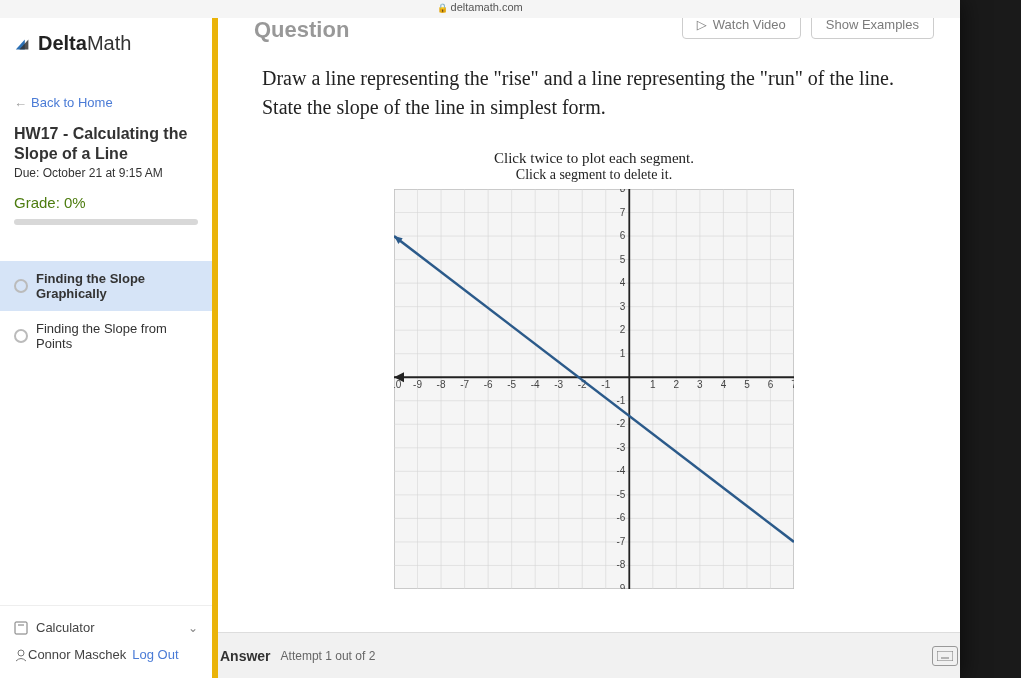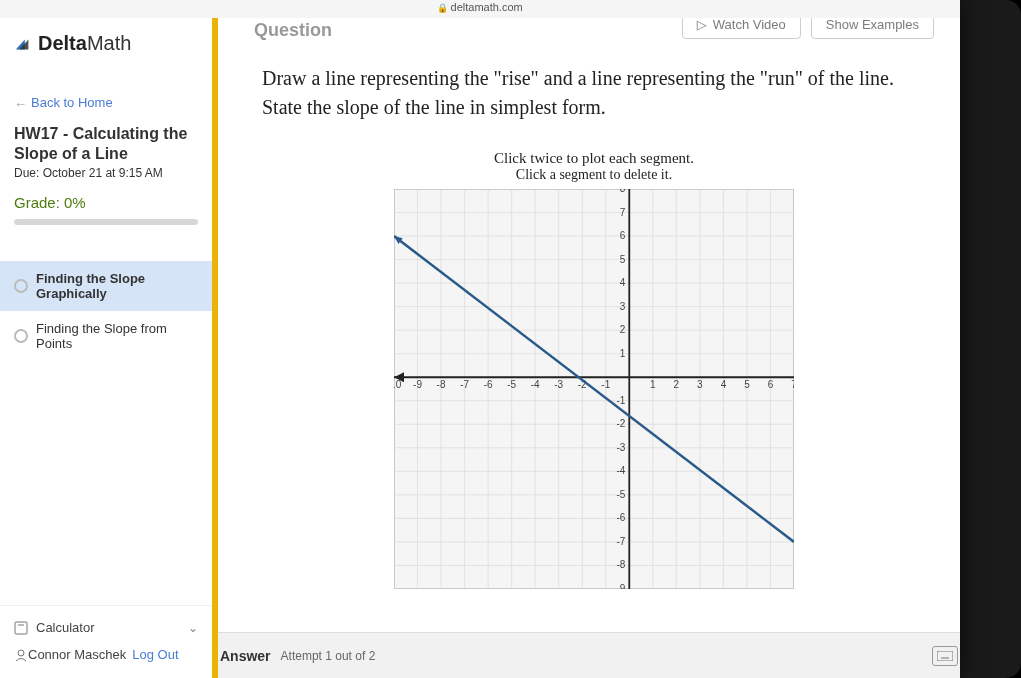--- a/index.html
+++ b/index.html
@@ -1,17 +1,17 @@
 <!DOCTYPE html>
 <html><head>
 <meta charset="utf-8">
 <style>
   * { box-sizing: border-box; margin: 0; padding: 0; }
   html, body { width: 1021px; height: 678px; font-family: "Helvetica Neue", Arial, sans-serif; background:#000; overflow:hidden;}
-  .screen { width: 1021px; height: 678px; position: relative; background:#1a1a1a;border-radius:15px; }
+  .screen { width: 1021px; height: 678px; position: relative; background:#1a1a1a; }
   .window { position:absolute; left:0; top:0; width:960px; height:678px; background:#fff; box-shadow: 4px 0 20px rgba(0,0,0,.5);}
   .urlbar { position:absolute; left:0; top:0; width:960px; height:18px; background:#f5f5f5; text-align:center; font-size:11px; color:#555; line-height:14px;}
   .urlbar .lock { font-size:9px; margin-right:2px;}
   .sidebar { position:absolute; left:0; top:18px; width:218px; bottom:0; background:#fff; border-right:6px solid #eab308; padding:14px 0 0 0;}
   .brand { display:flex; align-items:center; gap:6px; padding:0 14px 14px 14px;}
   .brand .logo { width:18px; height:14px; }
   .brand .name { font-size:20px; color:#333; }
   .brand .name b { font-weight:700; color:#222;}
   .back { padding:0 14px; font-size:13px; color:#4a7bd6; cursor:pointer; margin:26px 0 14px 0;}
   .back .arr { color:#999; margin-right:4px;}
@@ -23,21 +23,21 @@
   .lesson { display:flex; align-items:center; gap:8px; padding:10px 14px; font-size:13px; color:#333; cursor:pointer;}
   .lesson .radio { width:14px; height:14px; border:2px solid #bbb; border-radius:50%; flex:none;}
   .lesson.active { background:#d6e4f7; font-weight:600;justify-content:flex-end;}
   .bottom { position:absolute; bottom:0; left:0; width:100%; padding:8px 14px 10px 14px; border-top:1px solid #eee;}
   .calc { display:flex; align-items:center; gap:8px; font-size:13px; color:#444; padding:6px 0; cursor:pointer;}
   .calc .chev { margin-left:auto; color:#888; font-size:12px;}
   .user { display:flex; align-items:center; gap:0; font-size:13px; color:#444; padding:6px 0;}
   .user .logout { color:#4a7bd6; margin-left:6px; cursor:pointer;}
   .main { position:absolute; left:218px; top:18px; right:0; bottom:0; padding:0 26px 0 36px; overflow:hidden;}
   .topbar { display:flex; align-items:center; height:36px; position:relative; margin-top:-6px;}
-  .topbar .qlabel { font-size:18px; color:#555; font-weight:600; opacity:.6;}
+  .topbar .qlabel { font-size:22px; color:#555; font-weight:600; opacity:.6;}
   .topbar .btns { position:absolute; right:0; top:-2px; display:flex; gap:10px;}
   .tbtn { border:1px solid #b8b8b8; border-radius:4px; padding:6px 14px; font-size:13px; color:#444; cursor:pointer; background:#fff; display:flex; align-items:center; gap:6px; opacity:.7;}
   .prompt { font-family: Georgia, 'Times New Roman', serif; font-size:20px; color:#222; line-height:1.45; margin:16px 8px 0 8px; max-width:640px;}
   .hint { text-align:center; font-size:15px; color:#222; margin-top:28px; font-family: Georgia, 'Times New Roman', serif;}
   .hint .sub { font-size:14px;}
   .graphwrap { display:flex; justify-content:center; margin-top:6px;}
   svg.graph { width:400px; height:400px;}
   .tick { font: 10px Arial; fill:#444;}
   .answerbar { position:absolute; left:0; right:0; bottom:0; height:46px; background:#f1f1f1; border-top:1px solid #ddd; display:flex; align-items:center; padding:0 2px; font-size:14px;}
   .answerbar .lbl { font-weight:700; color:#333; margin-right:10px;}

